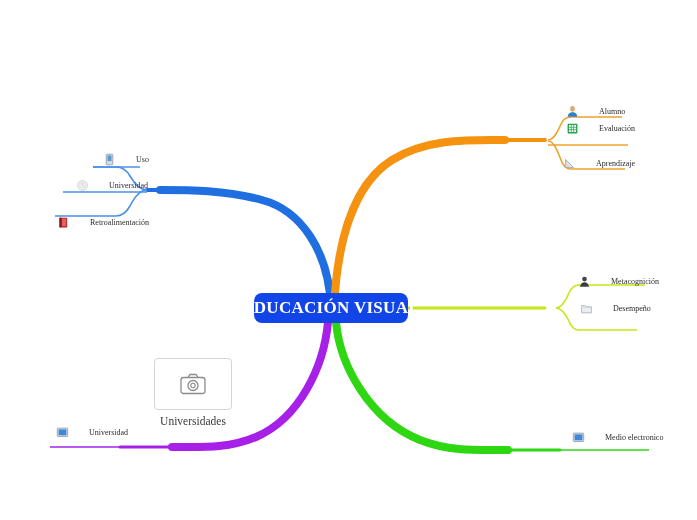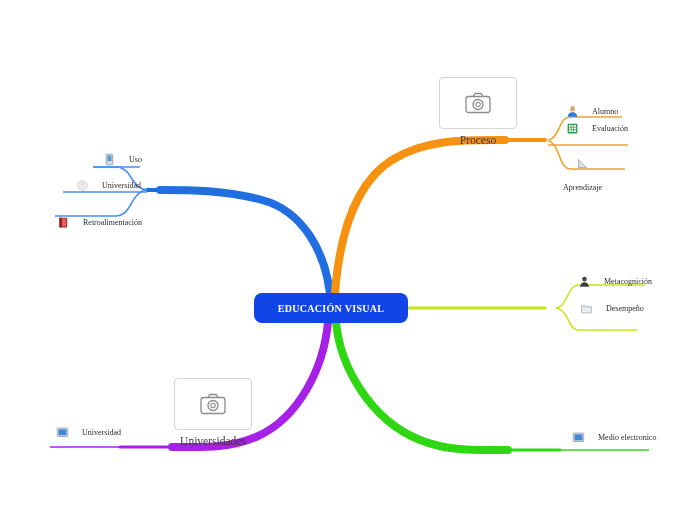--- a/index.html
+++ b/index.html
@@ -38,21 +38,21 @@
     display: flex;
     align-items: center;
     justify-content: center;
     box-sizing: border-box;
     z-index: 6;
   }
   .central-node span {
     color: #ffffff;
     font-family: "Liberation Serif", serif;
     font-weight: bold;
-    font-size: 10px;
+    font-size: 17px;
     letter-spacing: 0.3px;
     white-space: nowrap;
     text-align: right;
   }
 
   
   .topic {
     position: absolute;
     z-index: 5;
     display: flex;
@@ -78,21 +78,21 @@
     color: #3a3a3a;
     white-space: nowrap;
   }
 
   
   .leaf {
     position: absolute;
     z-index: 5;
     display: flex;
     align-items: center;
-    gap: 13px;
+    gap: 20px;
     white-space: nowrap;
   }
   .leaf .leaf-icon {
     width: 13px;
     height: 13px;
     flex: 0 0 13px;
     display: block;
   }
   .leaf .leaf-label {
     font-family: "Liberation Serif", serif;
@@ -134,35 +134,24 @@
     <path d="M 328 322 C 324 366 300 418 256 437 C 228 449 200 447 172 447" fill="none" stroke="#a720e8" stroke-width="8" stroke-linecap="round"></path>
     <path d="M 172 447 C 150 447 135 447 120 447" fill="none" stroke="#a720e8" stroke-width="3" stroke-linecap="round"></path>
     <line x1="50" y1="447" x2="120" y2="447" stroke="#a720e8" stroke-width="1.6"></line>
   </svg>
 
   <div class="central-node">
     <span>EDUCACIÓN VISUAL</span>
   </div>
 
 
-  <div class="topic" style="left:439px; top:77px;">
-    <div class="card">
-      <svg width="26" height="22" viewBox="0 0 26 22">
-        <rect x="1" y="4.5" width="24" height="16" rx="2.5" fill="none" stroke="#8c8c8c" stroke-width="1.3"></rect>
-        <path d="M8 4.5 L10 1.5 L16 1.5 L18 4.5" fill="none" stroke="#8c8c8c" stroke-width="1.3"></path>
-        <circle cx="13" cy="12.5" r="5" fill="none" stroke="#8c8c8c" stroke-width="1.3"></circle>
-        <circle cx="13" cy="12.5" r="2.2" fill="none" stroke="#8c8c8c" stroke-width="1.1"></circle>
-      </svg>
-    </div>
-    <div class="caption">Proceso</div>
-  </div>
-
-
-
-  <div class="topic" style="left:154px; top:378px;margin-left:20px;">
+
+
+
+  <div class="topic" style="left:154px; top:358px;">
     <div class="card">
       <svg width="26" height="22" viewBox="0 0 26 22">
         <rect x="1" y="4.5" width="24" height="16" rx="2.5" fill="none" stroke="#8c8c8c" stroke-width="1.3"></rect>
         <path d="M8 4.5 L10 1.5 L16 1.5 L18 4.5" fill="none" stroke="#8c8c8c" stroke-width="1.3"></path>
         <circle cx="13" cy="12.5" r="5" fill="none" stroke="#8c8c8c" stroke-width="1.3"></circle>
         <circle cx="13" cy="12.5" r="2.2" fill="none" stroke="#8c8c8c" stroke-width="1.1"></circle>
       </svg>
     </div>
     <div class="caption">Universidades</div>
   </div>
@@ -204,21 +193,21 @@
 
   <div class="leaf" style="left:566px; top:122px;">
     <svg class="leaf-icon" viewBox="0 0 16 16">
       <rect x="2" y="2" width="12" height="12" rx="1" fill="#1e9e46"></rect>
       <rect x="3.6" y="3.6" width="8.8" height="8.8" fill="#ffffff" opacity="0.92"></rect>
       <path d="M3.6 6.5 H12.4 M3.6 9.4 H12.4 M6.5 3.6 V12.4 M9.4 3.6 V12.4" stroke="#1e9e46" stroke-width="0.8"></path>
     </svg>
     <span class="leaf-label">Evaluación</span>
   </div>
 
-  <div class="leaf" style="left:563px; top:157px;flex-direction:column;">
+  <div class="leaf" style="left:563px; top:157px;">
     <svg class="leaf-icon" viewBox="0 0 16 16">
       <path d="M3 13 L3 3 L13 13 Z" fill="#e9ebee" stroke="#9aa2ab" stroke-width="1"></path>
       <path d="M3 6 L5.2 6 M3 8.5 L6.8 8.5 M3 11 L8.5 11" stroke="#b4bbc2" stroke-width="0.8"></path>
     </svg>
     <span class="leaf-label">Aprendizaje</span>
   </div>
 
   <div class="leaf" style="left:578px; top:275px;">
     <svg class="leaf-icon" viewBox="0 0 16 16">
       <circle cx="8" cy="5" r="2.9" fill="#45454d"></circle>

